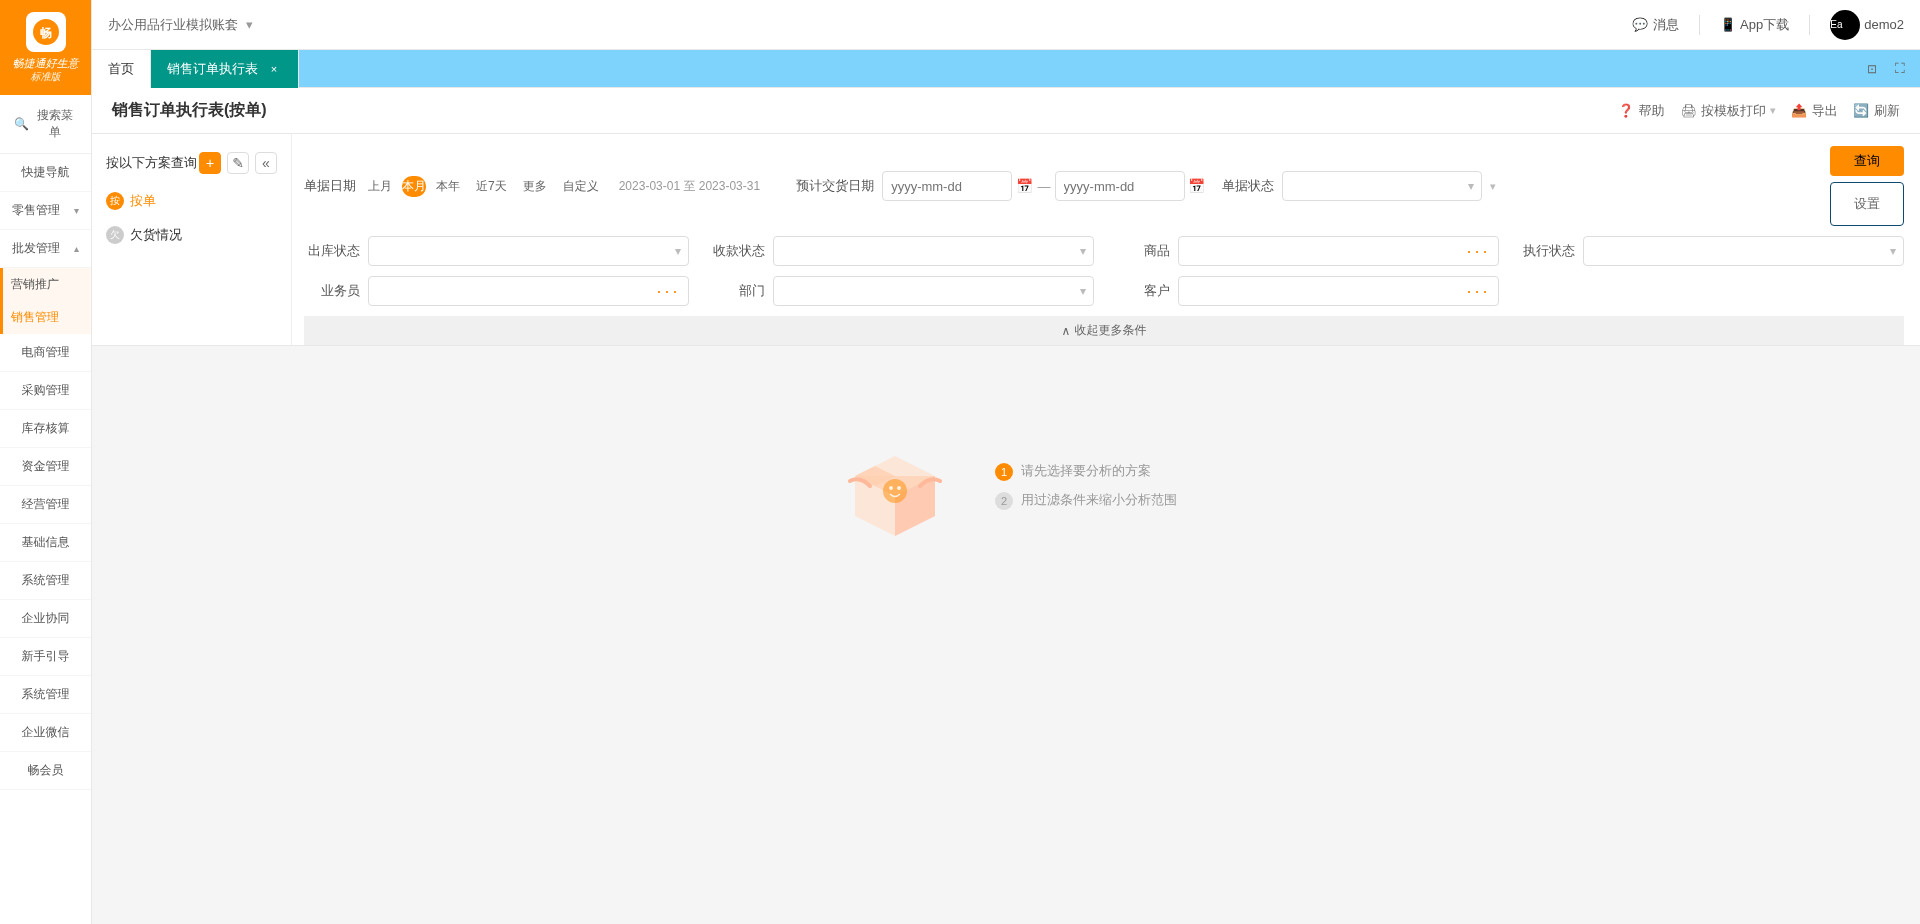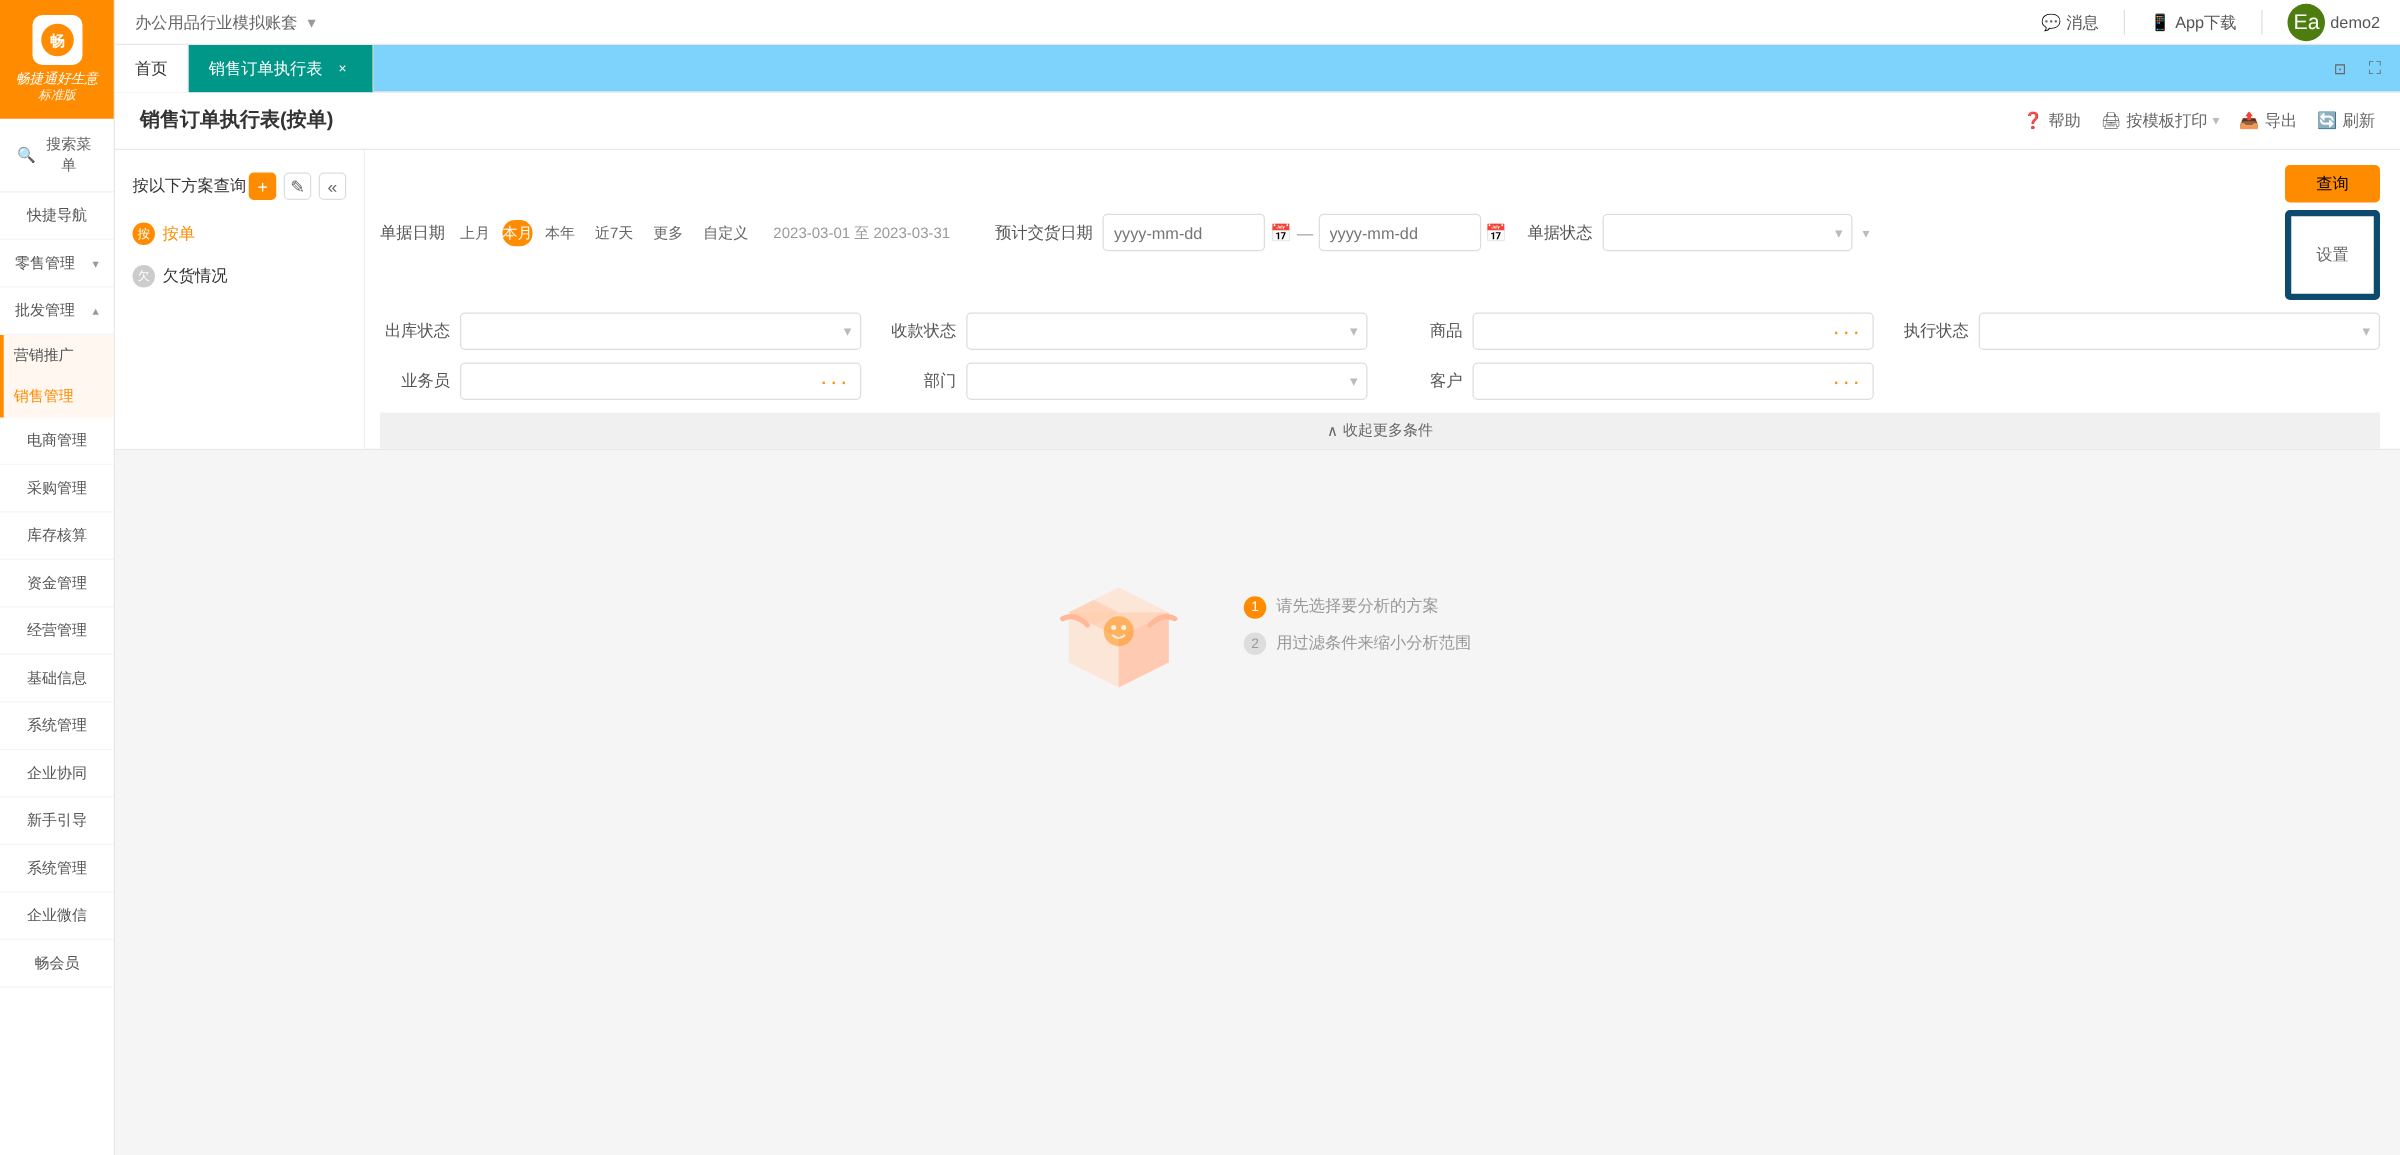--- a/index.html
+++ b/index.html
@@ -15,25 +15,25 @@
     .sidebar-search-btn { width: 100%; background: none; border: none; color: #666; font-size: 12px; cursor: pointer; display: flex; align-items: center; justify-content: center; gap: 4px; padding: 4px; }
     .sidebar-nav-item { padding: 10px 6px; text-align: center; cursor: pointer; font-size: 12px; color: #555; display: flex; flex-direction: column; align-items: center; gap: 3px; border-bottom: 1px solid #f5f5f5; }
     .sidebar-nav-item.has-arrow { flex-direction: row; justify-content: space-between; padding: 10px 12px; }
     .sidebar-section-item { padding: 8px 8px; font-size: 12px; color: #555; cursor: pointer; display: flex; gap: 6px; }
     .sidebar-section-item.active { color: #ff8c00; }
 
     
     .main { flex: 1; display: flex; flex-direction: column; height: 924px; overflow: hidden; }
 
     
-    .topbar { background: #fff; height: 36px; display: flex; align-items: center; justify-content: space-between; padding: 0 16px; border-bottom: 1px solid #e8e8e8; }
+    .topbar { background: #fff; height: 50px; display: flex; align-items: center; justify-content: space-between; padding: 0 16px; border-bottom: 1px solid #e8e8e8; }
     .topbar-left { display: flex; align-items: center; gap: 8px; color: #666; font-size: 13px; }
     .topbar-right { display: flex; align-items: center; gap: 20px; }
     .topbar-right-item { display: flex; align-items: center; gap: 4px; color: #555; font-size: 13px; cursor: pointer; }
-    .avatar { width: 30px; height: 30px; border-radius: 50%; background: #4d7c0f; display: flex; align-items: center; justify-content: center; color: #fff; font-size: 17px; overflow: hidden; }
+    .avatar { width: 30px; height: 30px; border-radius: 50%; background: #000000; display: flex; align-items: center; justify-content: flex-start; color: #fff; font-size: 10px; overflow: hidden; }
 
     
     .tabbar { background: #7dd3fc; height: 38px; display: flex; align-items: center; padding: 0 0; border-bottom: 1px solid #e8e8e8; }
     .tab-item { padding: 0 16px; height: 38px; display: flex; align-items: center; font-size: 13px; cursor: pointer; color: #555; border-right: 1px solid #e8e8e8; }
     .tab-item.home { background: #fff; color: #333; }
     .tab-item.active { background: #009688; color: #fff; }
     .tab-item .tab-close { margin-left: 8px; width: 16px; height: 16px; display: flex; align-items: center; justify-content: center; border-radius: 50%; font-size: 11px; }
     .tab-spacer { flex: 1; }
     .tab-actions { display: flex; align-items: center; padding: 0 8px; gap: 4px; }
     .tab-action-btn { width: 24px; height: 24px; display: flex; align-items: center; justify-content: center; cursor: pointer; color: #666; font-size: 14px; }
@@ -60,21 +60,21 @@
     .date-separator { color: #999; }
     .date-icon { color: #ff8c00; cursor: pointer; font-size: 14px; }
     .date-tabs { display: flex; gap: 4px; }
     .date-tab { padding: 2px 6px; font-size: 12px; cursor: pointer; color: #666; border-radius: 3px; }
     .date-tab.active { background: #ff8c00; color: #fff; border-radius: 10px; padding: 2px 0; }
     .collapse-bar { background: #f0f0f0; text-align: center; padding: 6px; cursor: pointer; color: #666; font-size: 12px; display: flex; align-items: center; justify-content: center; gap: 4px; }
 
     
     .query-btn-area { display: flex; flex-direction: column; gap: 6px; padding-left: 8px; }
     .btn-query { background: #ff8c00; color: #000000; border: none; border-radius: 4px; padding: 6px 24px; font-size: 13px; cursor: pointer; white-space: nowrap; }
-    .btn-settings { background: #fff; color: #666; border: 5px solid #0c4a6e; border-radius: 4px; padding: 22px 20px; font-size: 13px; cursor: pointer; white-space: nowrap; }
+    .btn-settings { background: #fff; color: #666; border: 1px solid #0c4a6e; border-radius: 4px; padding: 12px 20px; font-size: 13px; cursor: pointer; white-space: nowrap; }
 
     
     .empty-state { display: flex; flex-direction: column; align-items: center; justify-content: center; padding: 80px 20px; gap: 20px; }
     .empty-state-image { width: 120px; height: 120px; position: relative; }
     .empty-state-text { display: flex; flex-direction: column; gap: 10px; }
     .empty-state-step { display: flex; align-items: flex-start; gap: 8px; font-size: 13px; color: #999; }
     .step-num { width: 18px; height: 18px; border-radius: 50%; background: #ddd; color: #999; display: flex; align-items: center; justify-content: center; font-size: 11px; flex-shrink: 0; margin-top: 1px; }
     .step-num.orange { background: #ff8c00; color: #fff; }
 
     

